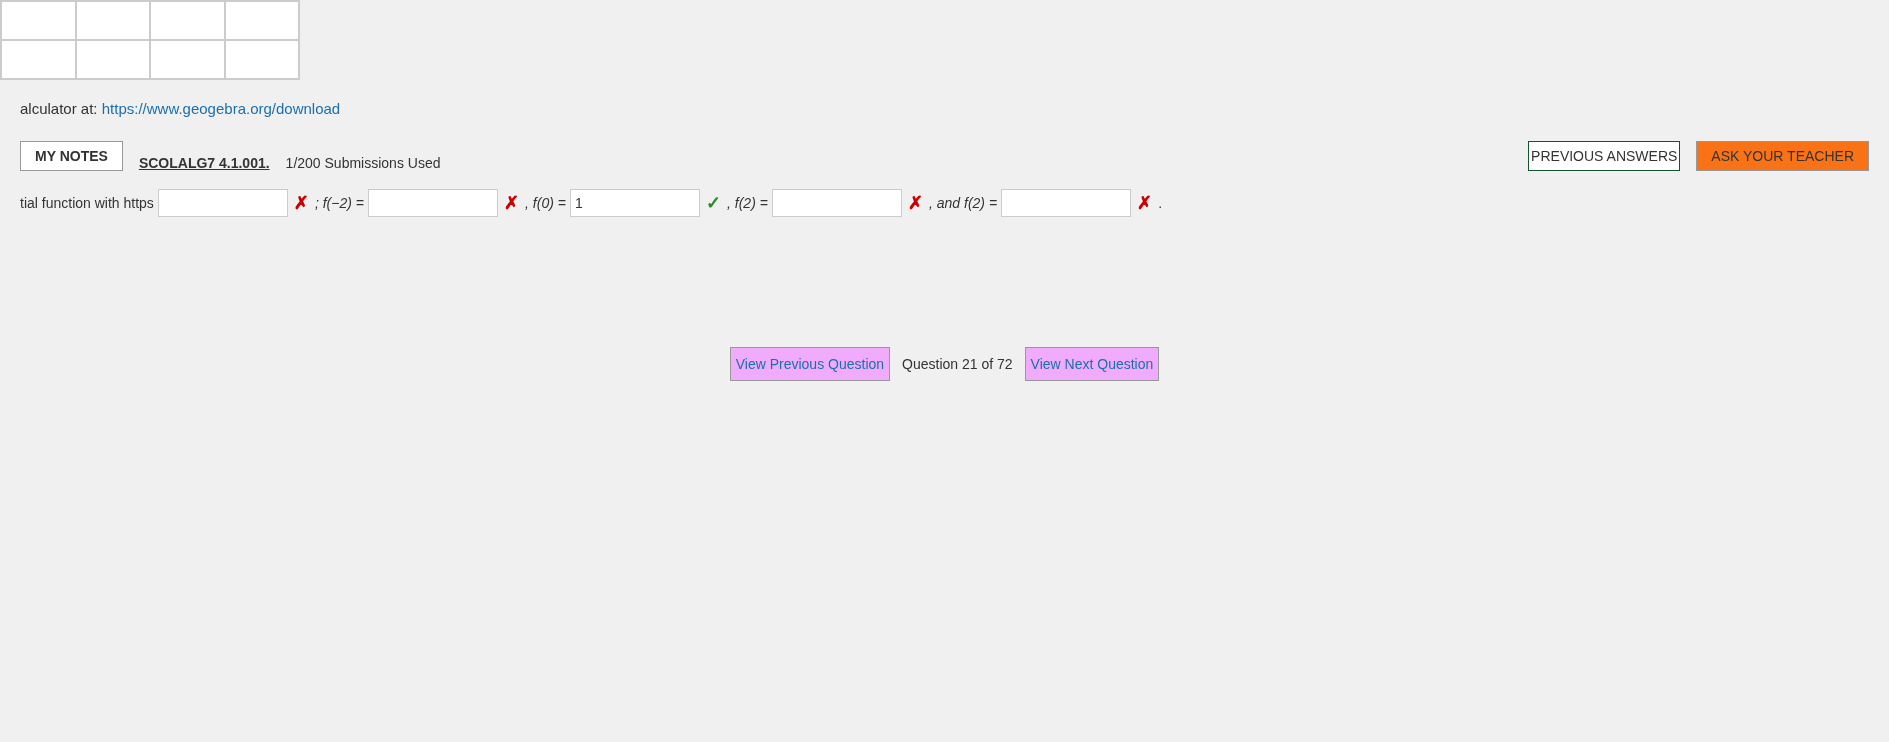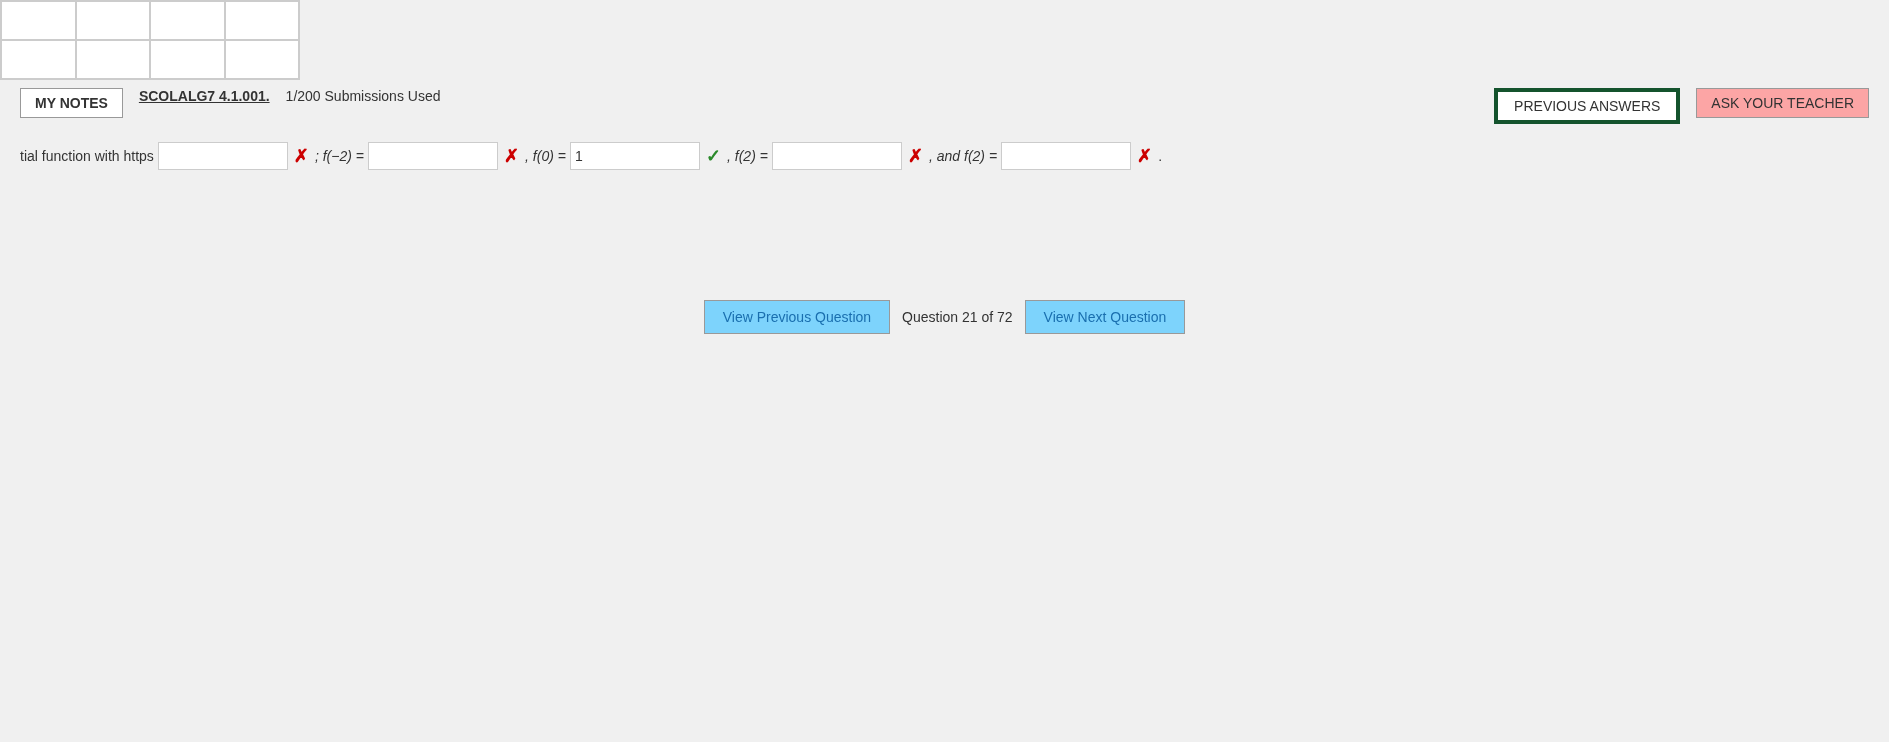--- a/index.html
+++ b/index.html
@@ -51,21 +51,21 @@
 
     .calculator-link {
       color: #1a6faf;
       text-decoration: none;
       font-size: 15px;
     }
 
     
     .question-toolbar {
       display: flex;
-      align-items: flex-start;
+      align-items: flex-end;
       padding: 8px 20px;
       background: #f0f0f0;
       gap: 16px;
     }
 
     .my-notes-btn {
       border: 1px solid #999;
       background: white;
       padding: 6px 14px;
       font-size: 14px;
@@ -87,32 +87,32 @@
       font-size: 14px;
       color: #333;
       white-space: nowrap;
     }
 
     .toolbar-spacer {
       flex: 1;
     }
 
     .prev-answers-btn {
-      border: 4px solid #14532d;
-      background: white;
-      padding: 6px 16px;
+      border: 1px solid #14532d;
+      background: white;
+      padding: 6px 2px;
       font-size: 14px;
       cursor: pointer;
       color: #333;
       white-space: nowrap;
     }
 
     .ask-teacher-btn {
       border: 1px solid #999;
-      background: #fca5a5;
+      background: #f97316;
       padding: 6px 14px;
       font-size: 14px;
       cursor: pointer;
       color: #333;
       white-space: nowrap;
     }
 
     
     .answer-row {
       display: flex;
@@ -168,22 +168,22 @@
     .bottom-nav {
       display: flex;
       align-items: center;
       justify-content: center;
       padding: 40px 20px 20px 20px;
       gap: 0;
     }
 
     .nav-btn {
       border: 1px solid #999;
-      background: #7dd3fc;
-      padding: 8px 18px;
+      background: #f0abfc;
+      padding: 8px 5px;
       font-size: 14px;
       cursor: pointer;
       color: #1a6faf;
     }
 
     .question-counter {
       font-size: 14px;
       color: #333;
       padding: 0 12px;
       white-space: nowrap;
@@ -202,20 +202,23 @@
     <div class="graph-cell"></div>
     <div class="graph-cell"></div>
     <div class="graph-cell"></div>
     <div class="graph-cell"></div>
     <div class="graph-cell"></div>
     <div class="graph-cell"></div>
     <div class="graph-cell"></div>
     <div class="graph-cell"></div>
   </div>
 
+  <div class="calculator-link-section">
+    <span class="calculator-link-text">alculator at: </span><a class="calculator-link" href="#">https://www.geogebra.org/download</a>
+  </div>
 
   <div class="question-toolbar">
     <button class="my-notes-btn">MY NOTES</button>
     <span class="question-id">SCOLALG7 4.1.001.</span>
     <span class="submissions-used">1/200 Submissions Used</span>
     <div class="toolbar-spacer"></div>
     <button class="prev-answers-btn">PREVIOUS ANSWERS</button>
     <button class="ask-teacher-btn">ASK YOUR TEACHER</button>
   </div>
 

